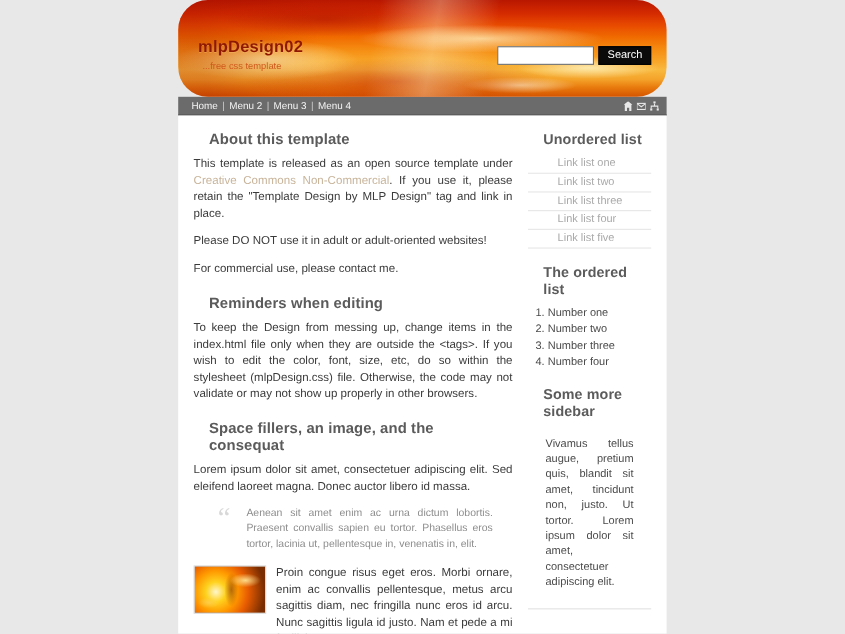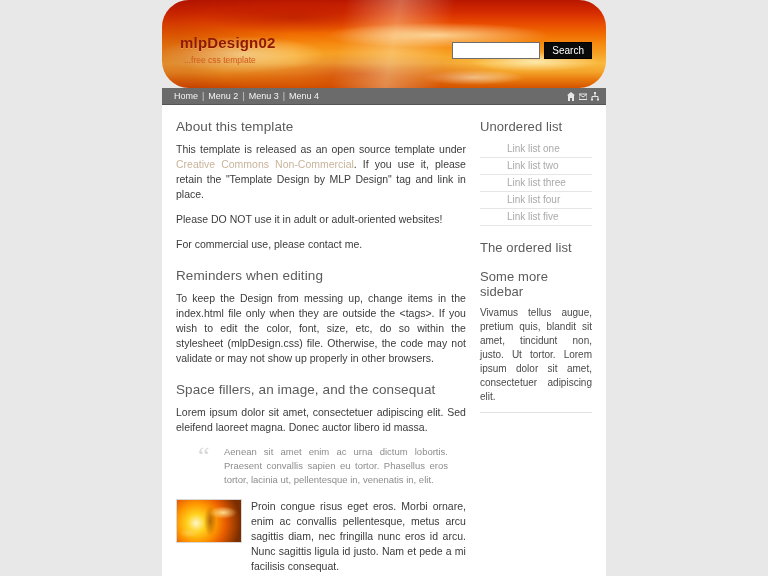--- a/index.html
+++ b/index.html
@@ -138,23 +138,23 @@
     gap: 14px;
     align-items: flex-start;
   }
   .main {
     width: 300px;
   }
   .side {
     width: 116px;
   }
   h2.sec {
-    margin: 0 0 8px 0;
+    margin: 0 0 8px 14px;
     font-size: 13px;
-    font-weight: normal;
+    font-weight: bold;
     color: #5b5b5b;
     letter-spacing: .1px;
   }
   .main h2.sec { font-size: 13.5px; }
   .main h2.sec2 { margin-top: 16px; }
   .main p {
     margin: 0 0 10px 0;
     text-align: justify;
     line-height: 15px;
     font-size: 10.5px;
@@ -226,21 +226,21 @@
   .side ol.num li {
     font-size: 10px;
     line-height: 15px;
     color: #4a4a4a;
   }
   .side .txt {
     font-size: 10px;
     line-height: 14px;
     color: #4a4a4a;
     text-align: justify;
-    margin: 0;
+    margin: 16px;
   }
   .side hr {
     border: none;
     border-top: 1px solid #e2e2e2;
     margin: 8px 0 0 0;
   }
 </style>
 </head>
 <body>
 
@@ -325,20 +325,26 @@
             <li><a href="#">Link list one</a></li>
             <li><a href="#">Link list two</a></li>
             <li><a href="#">Link list three</a></li>
             <li><a href="#">Link list four</a></li>
             <li><a href="#">Link list five</a></li>
           </ul>
         </div>
 
         <div class="block">
           <h2 class="sec">The ordered list</h2>
+          <ol class="num">
+            <li>Number one</li>
+            <li>Number two</li>
+            <li>Number three</li>
+            <li>Number four</li>
+          </ol>
         </div>
 
         <div class="block">
           <h2 class="sec">Some more sidebar</h2>
           <p class="txt">Vivamus tellus augue, pretium quis, blandit sit amet, tincidunt non, justo. Ut tortor. Lorem ipsum dolor sit amet, consectetuer adipiscing elit.</p>
           <hr>
         </div>
       </div>
     </div>
 

